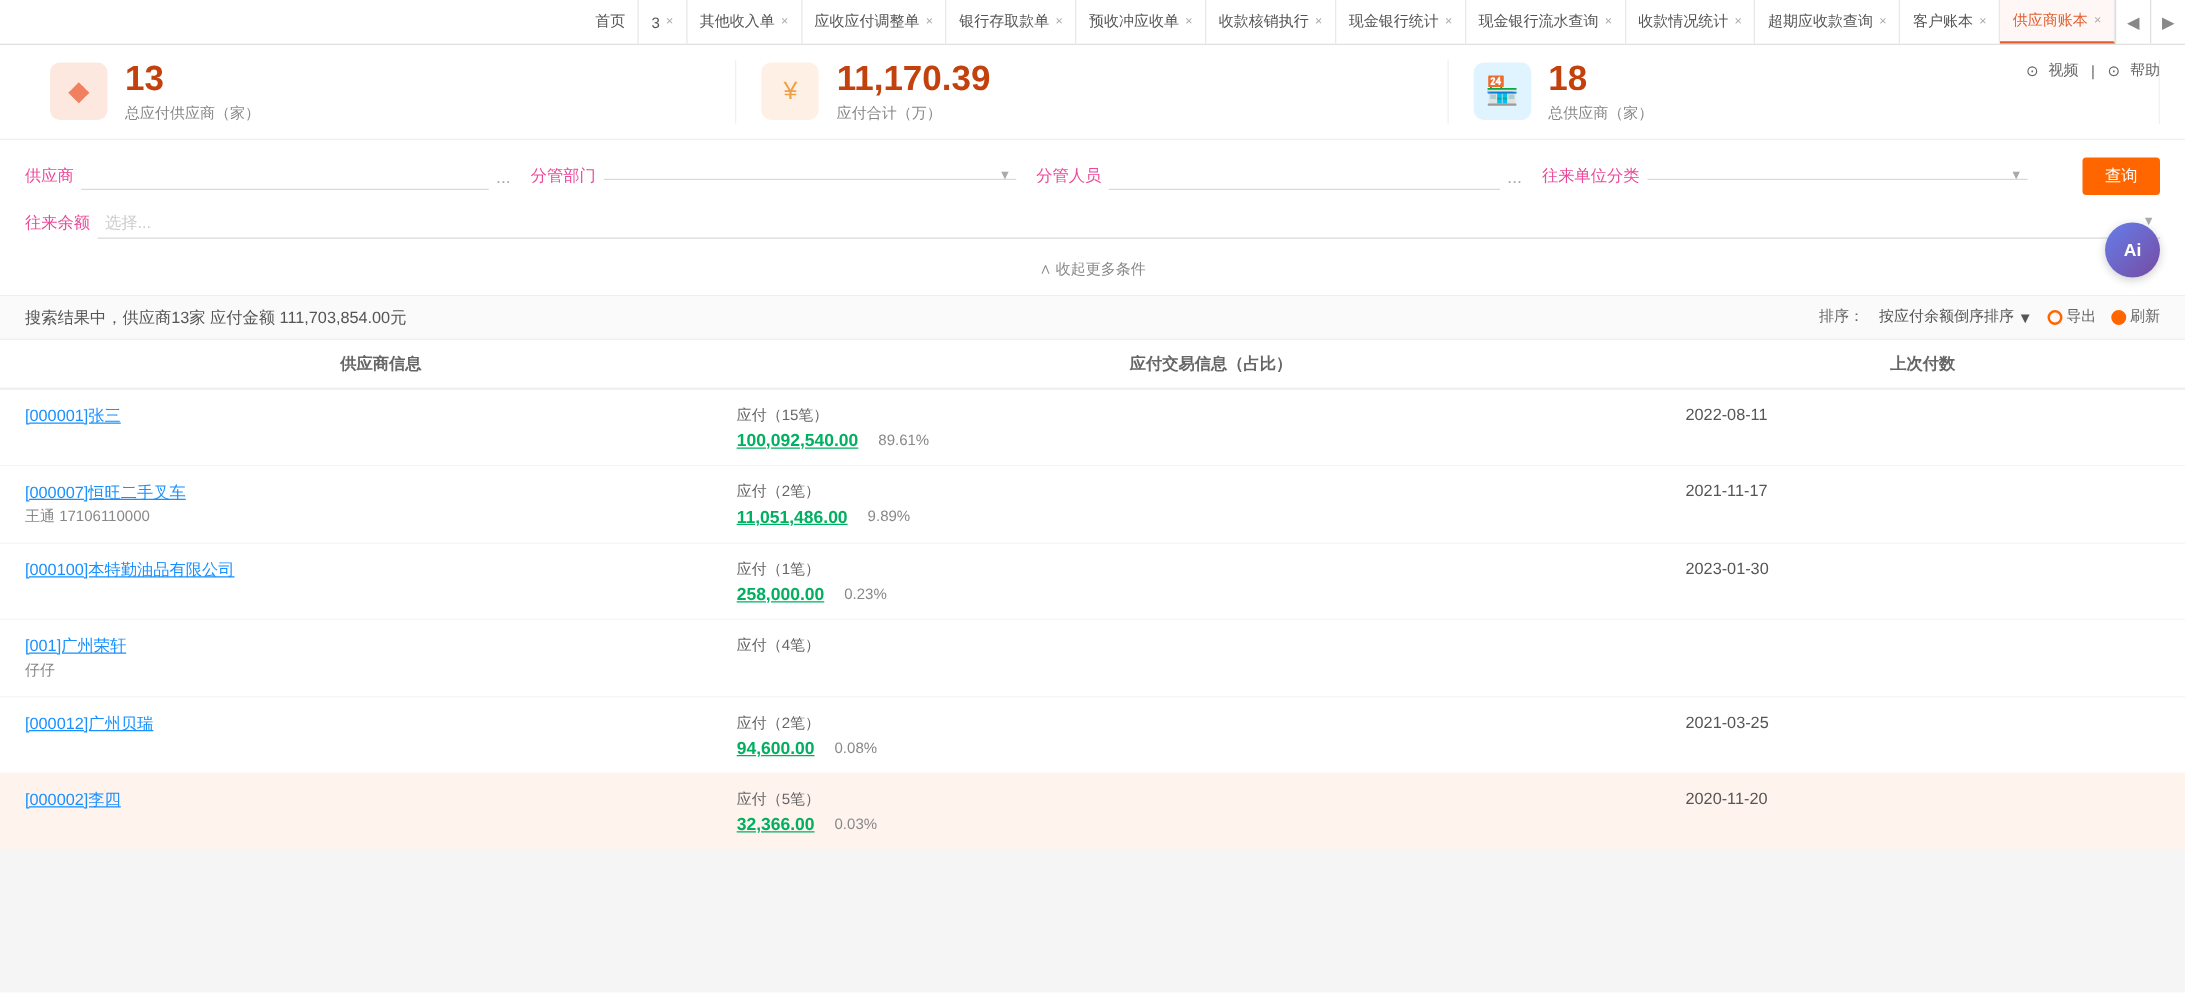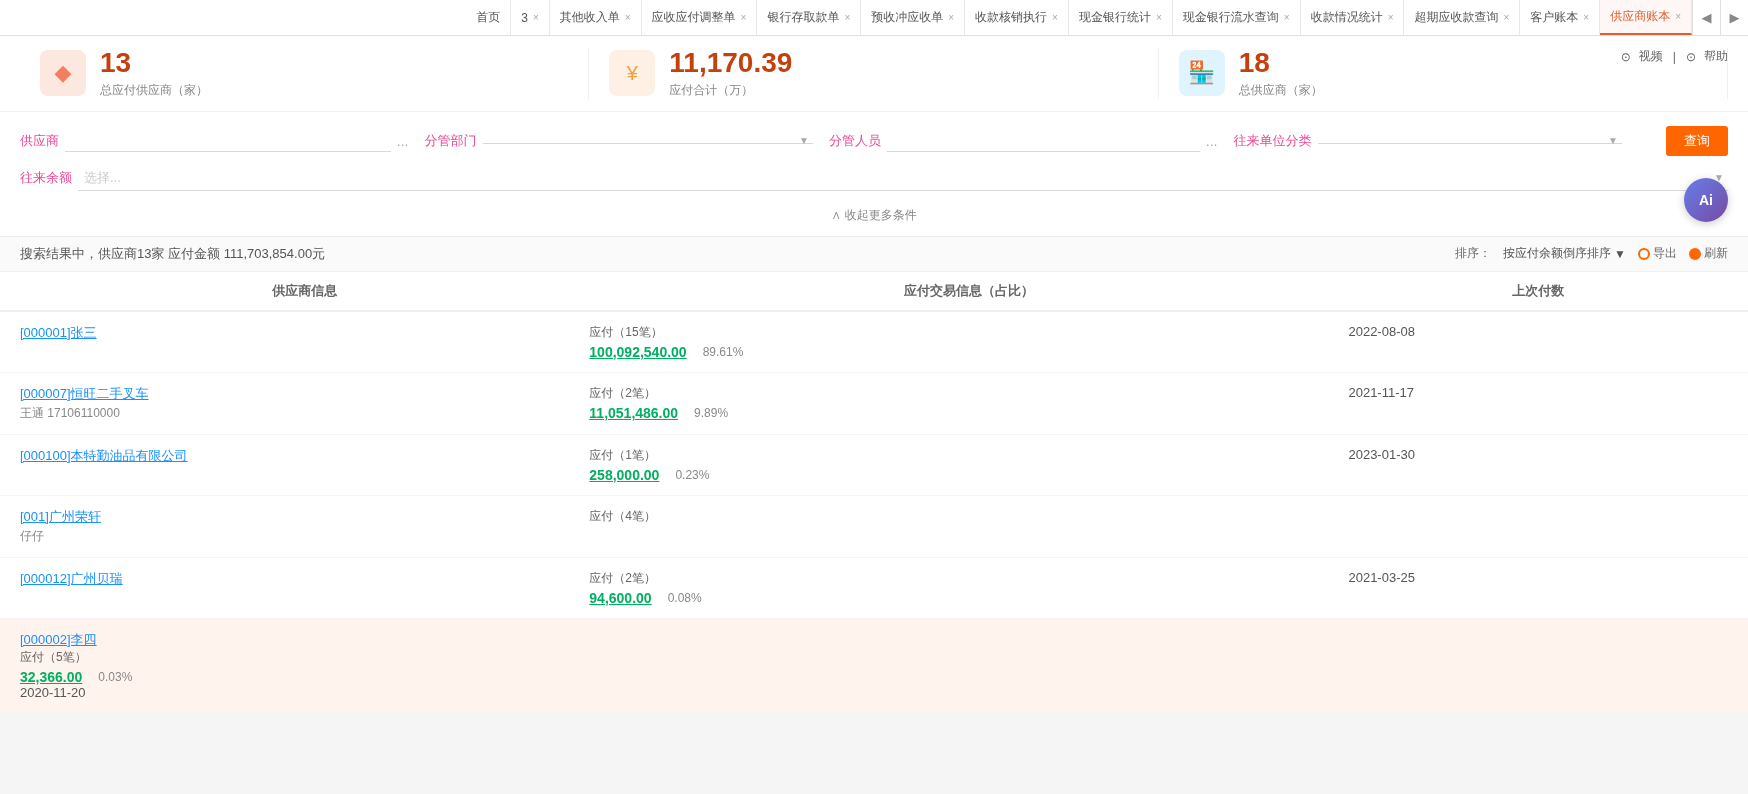--- a/index.html
+++ b/index.html
@@ -94,21 +94,21 @@
     .col-supplier { flex: 3; min-width: 200px; }
     .col-transaction { flex: 4; min-width: 280px; }
     .col-lastpay { flex: 2; min-width: 150px; }
 
     .table-row {
       display: flex; padding: 12px 20px;
       border-bottom: 1px solid #f5f5f5;
       align-items: flex-start;
       cursor: pointer;
     }
-    .table-row.highlighted { background: #fff3ee; flex-direction: column; }
+    .table-row.highlighted { background: #fff3ee; }
     .supplier-link { color: #1890ff; text-decoration: underline; cursor: pointer; font-size: 13px; }
     .supplier-sub { font-size: 12px; color: #888; margin-top: 2px; }
     .trans-amount { color: #00b060; font-size: 14px; font-weight: 600; text-decoration: underline; cursor: pointer; }
     .trans-count { color: #666; font-size: 12px; margin-bottom: 3px; }
     .trans-percent { font-size: 12px; color: #888; margin-left: 16px; }
     .trans-row { display: flex; align-items: center; }
     .lastpay-date { font-size: 13px; color: #555; }
 
     
     .icon-diamond {
@@ -310,21 +310,21 @@
       <div class="supplier-link">[000001]张三</div>
     </div>
     <div class="col-transaction">
       <div class="trans-count">应付（15笔）</div>
       <div class="trans-row">
         <span class="trans-amount">100,092,540.00</span>
         <span class="trans-percent">89.61%</span>
       </div>
     </div>
     <div class="col-lastpay">
-      <span class="lastpay-date">2022-08-08</span>
+      <span class="lastpay-date">2022-08-11</span>
     </div>
   </div>
 
   <div class="table-row">
     <div class="col-supplier">
       <div class="supplier-link">[000007]恒旺二手叉车</div>
       <div class="supplier-sub">王通  17106110000</div>
     </div>
     <div class="col-transaction">
       <div class="trans-count">应付（2笔）</div>

